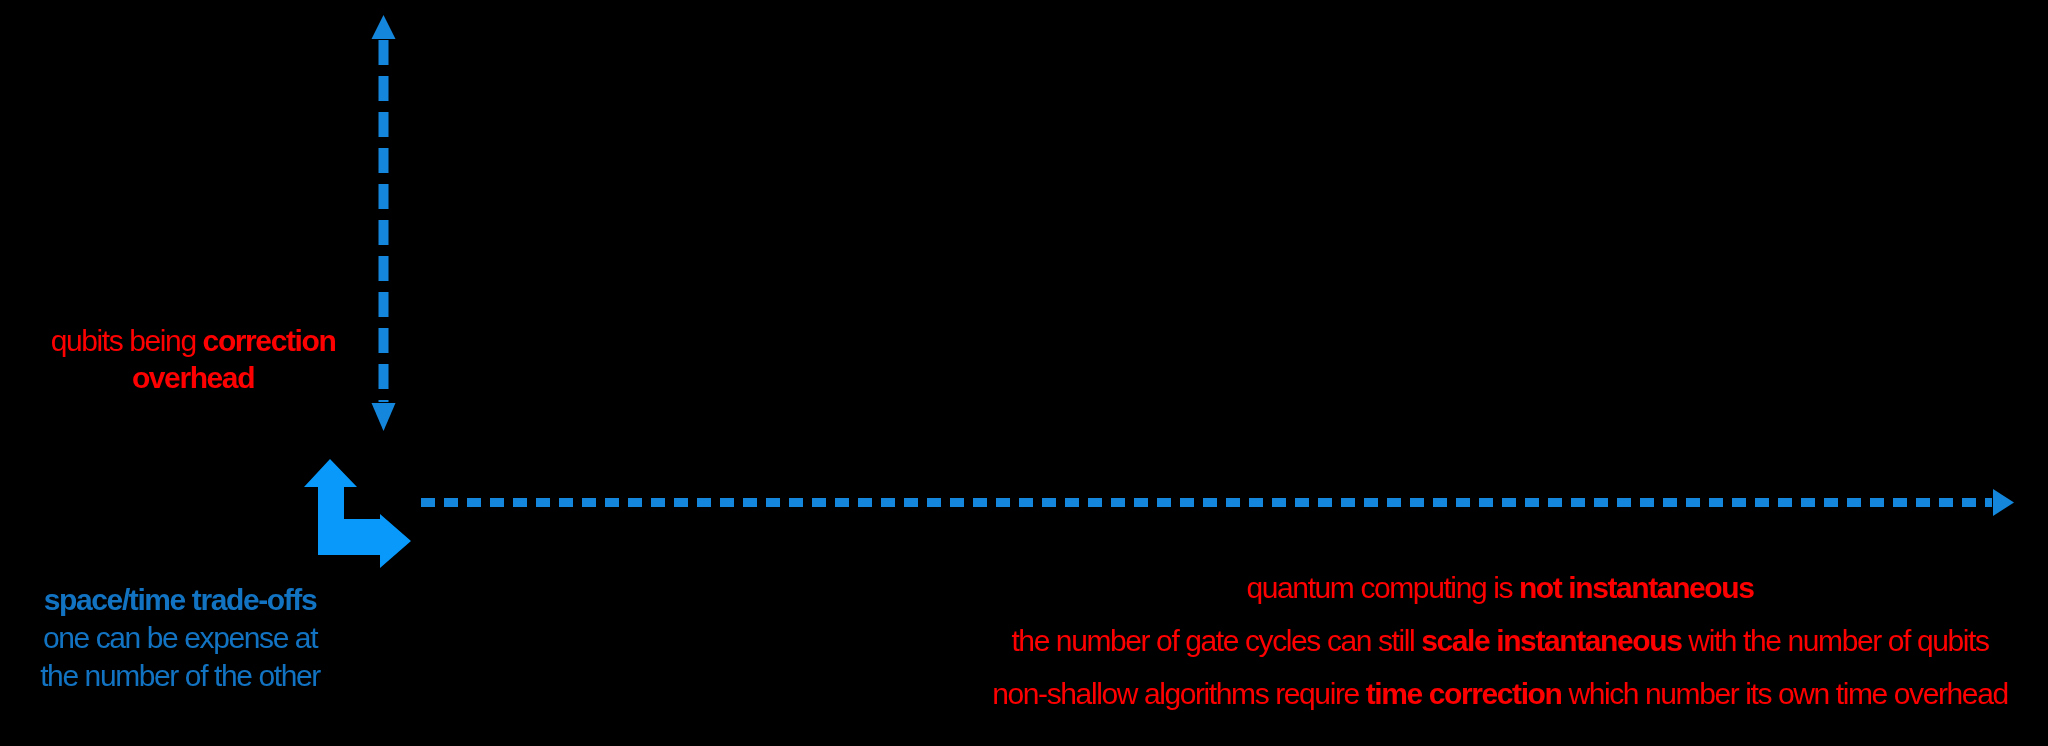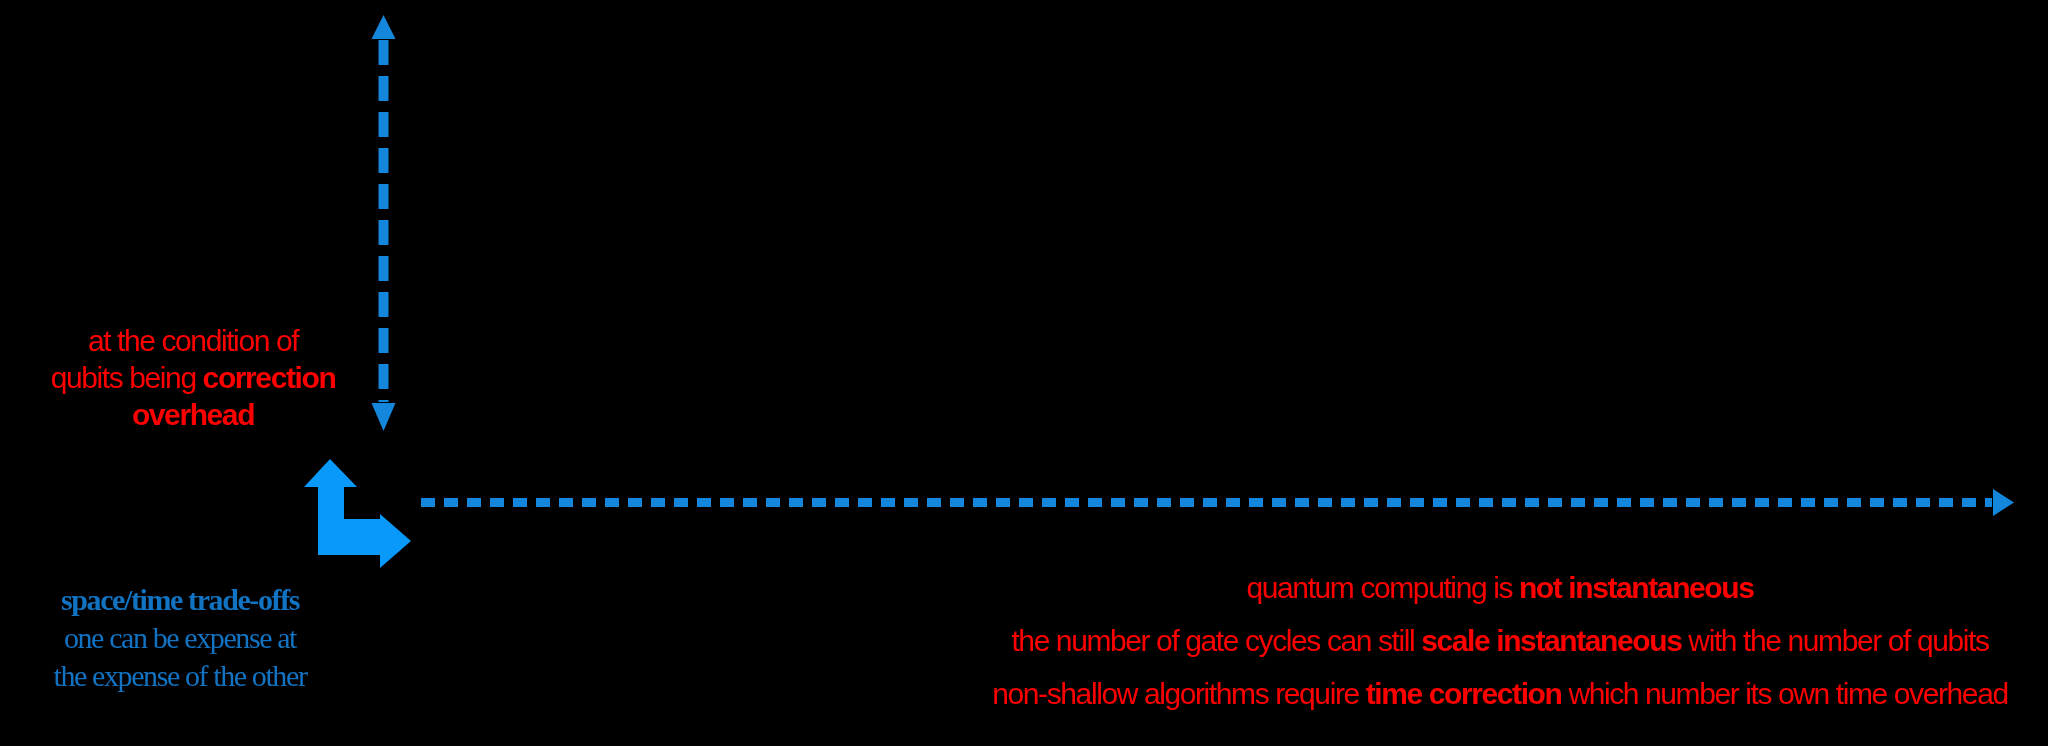--- a/index.html
+++ b/index.html
@@ -35,21 +35,20 @@
     left: 18px;
     top: 322px;
     width: 350px;
     line-height: 37px;
   }
   .note-tradeoff {
     left: 5px;
     top: 581px;
     width: 350px;
     line-height: 38px;
-    font-family: Liberation Serif, serif;
   }
   .note-time {
     left: 950px;
     top: 561px;
     width: 1100px;
     line-height: 53px;
   }
 </style>
 </head>
 <body>
@@ -62,29 +61,28 @@
     <polygon points="383.5,15 371.5,39 395.5,39" style="fill: rgb(20, 135, 220);"></polygon>
     <polygon points="383.5,431 371.5,403 395.5,403" style="fill: rgb(20, 135, 220);"></polygon>
 
     <line x1="421" y1="502.5" x2="1992" y2="502.5" stroke-width="9" stroke-dasharray="14 9" style="stroke: rgb(20, 135, 220);"></line>
     <polygon points="2014,502.5 1993,489 1993,516" style="fill: rgb(20, 135, 220);"></polygon>
 
     <polygon points="330,459 357,487 344,487 344,519 380,519 380,514 411,541 380,568 380,555 318,555 318,487 304,487" style="fill: rgb(8, 153, 251);"></polygon>
   </svg>
 
   <div class="note note-entanglement" style="color: rgb(254, 0, 0);">
-      <div class="line"><span>at the condition of</span></div>
       <div class="line"><span>qubits being </span><span class="b">correction</span></div>
       <div class="line"><span class="b">overhead</span></div>
     </div>
 
   <div class="note note-tradeoff" style="color: rgb(18, 115, 194);">
       <div class="line"><span class="b">space/time trade-offs</span></div>
       <div class="line"><span>one can be expense at</span></div>
-      <div class="line"><span>the expense of the other</span></div>
+      <div class="line"><span>the number of the other</span></div>
     </div>
 
   <div class="note note-time" style="color: rgb(254, 0, 0);">
       <div class="line"><span>quantum computing is </span><span class="b">not instantaneous</span></div>
       <div class="line"><span>the number of gate cycles can still </span><span class="b">scale instantaneous</span><span> with the number of qubits</span></div>
       <div class="line"><span>non-shallow algorithms require </span><span class="b">time correction</span><span> which number its own time overhead</span></div>
     </div>
 
 </div>
 

